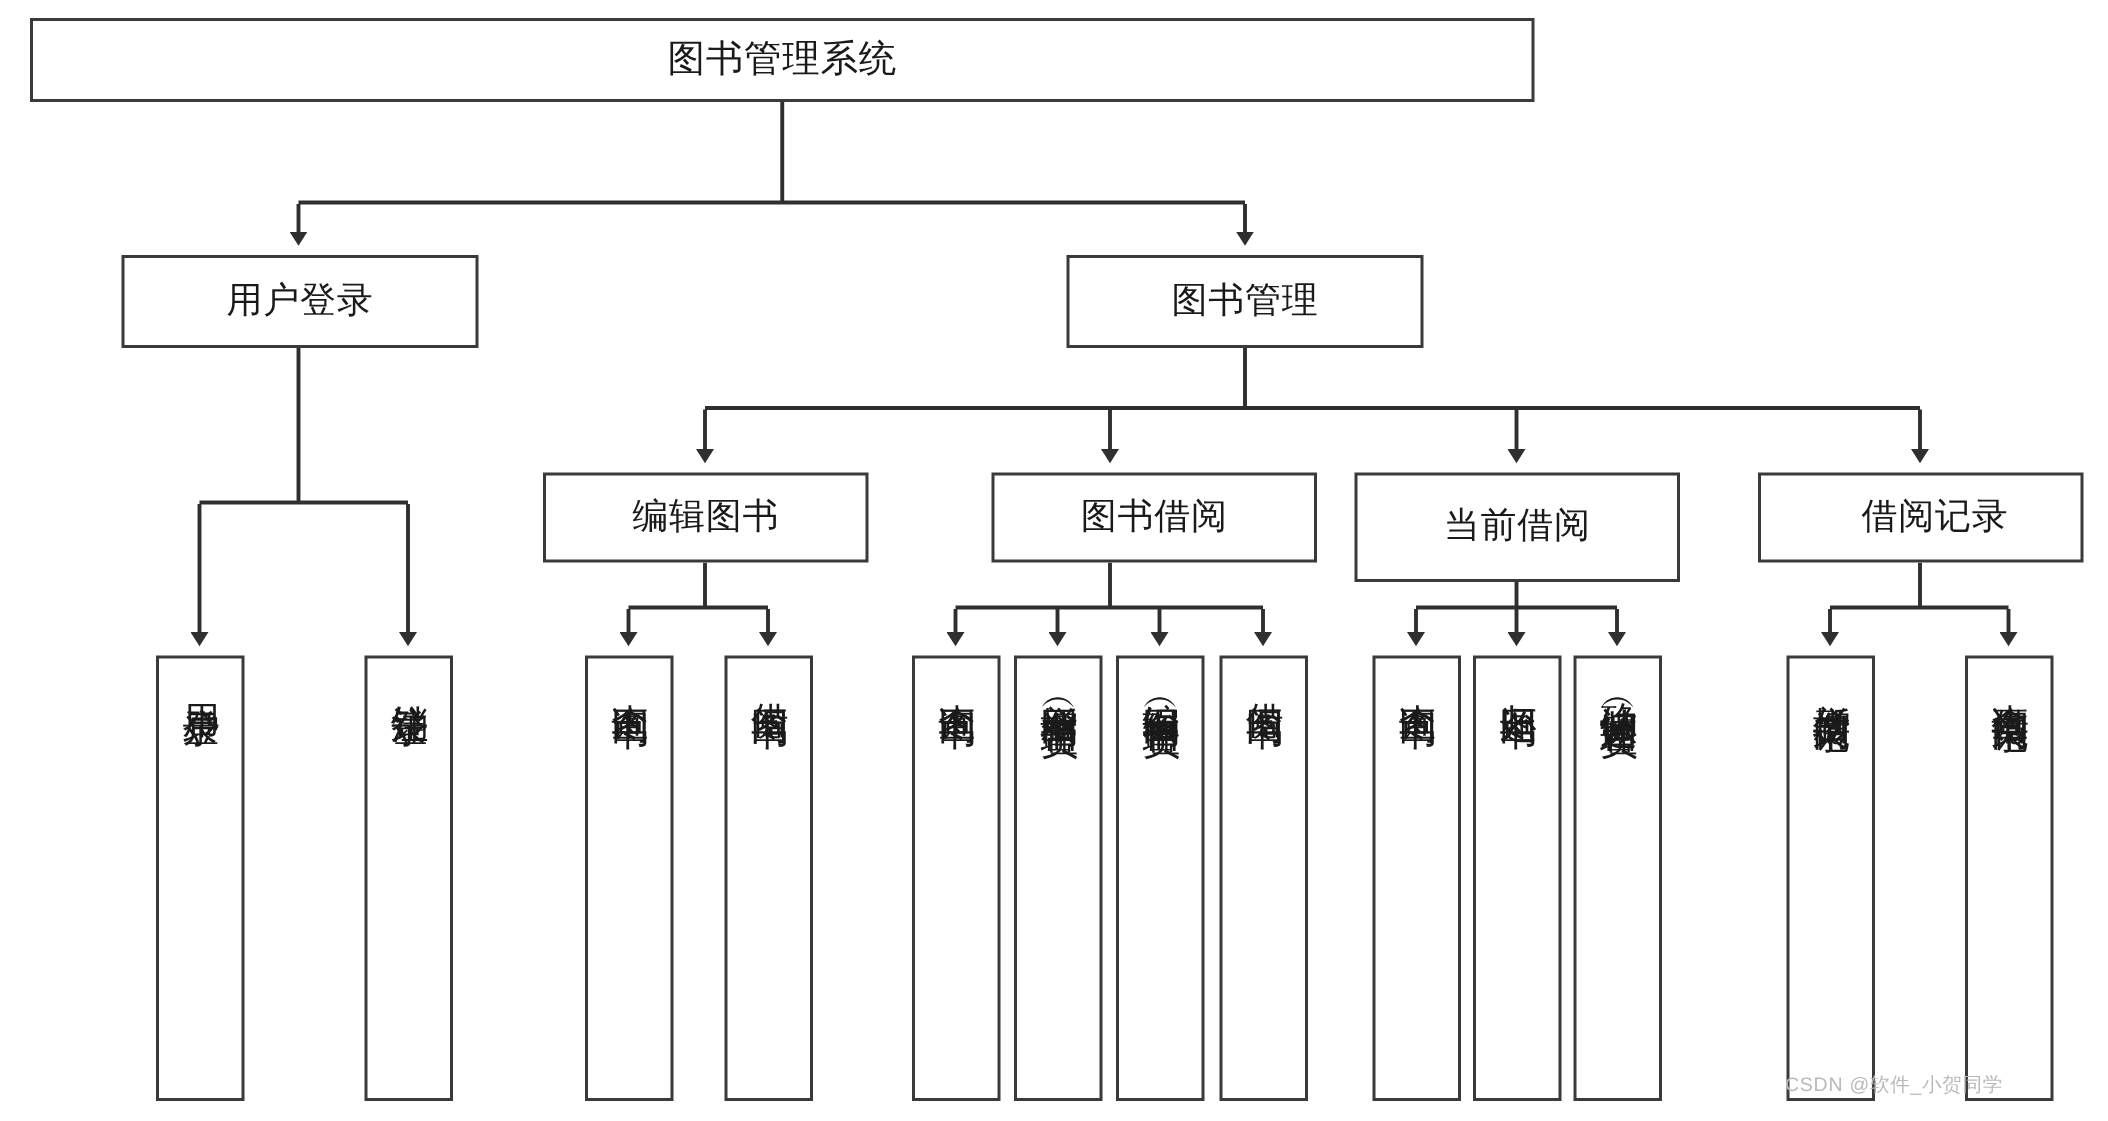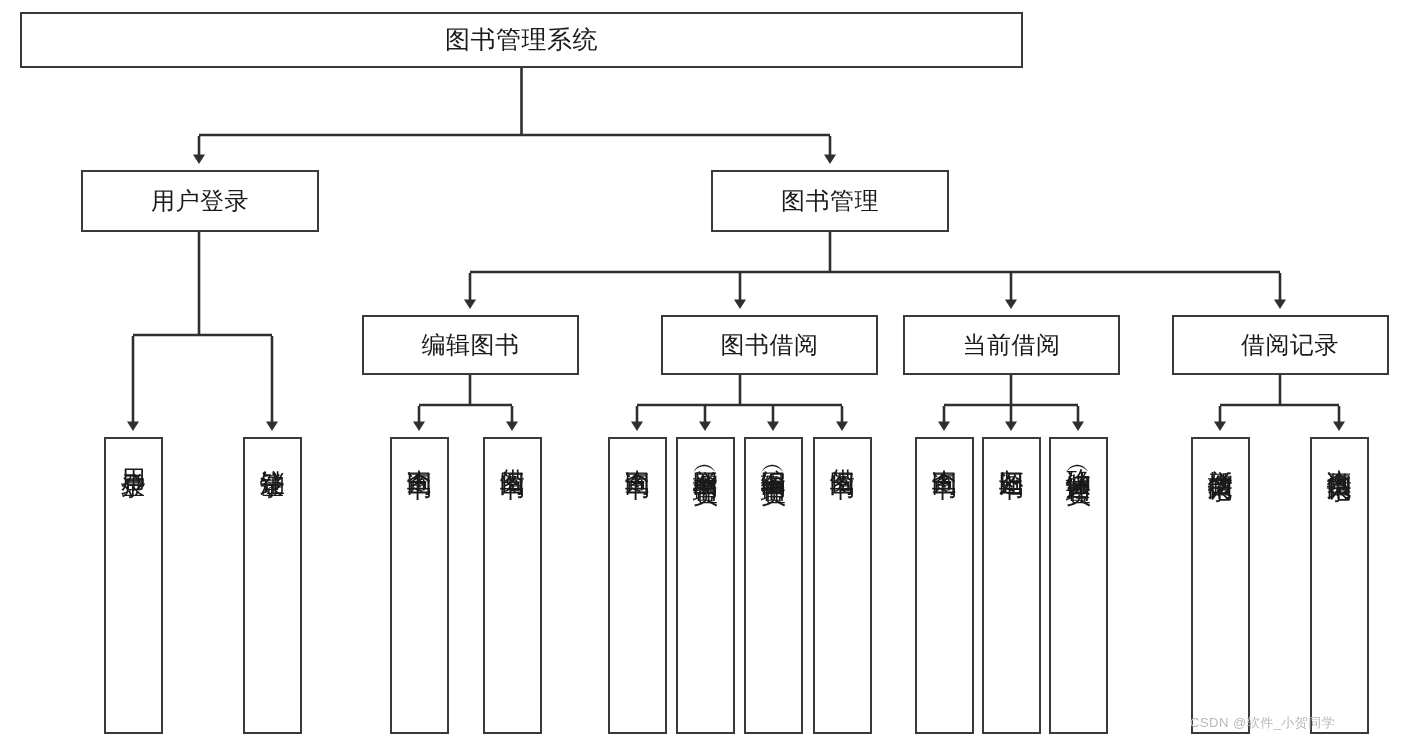--- a/index.html
+++ b/index.html
@@ -132,21 +132,21 @@
   <div class="node horiz" style="left:711px; top:170px; width:238px; height:62px;">
     <span class="label">图书管理</span>
   </div>
 
   <div class="node horiz" style="left:362px; top:315px; width:217px; height:60px;">
     <span class="label">编辑图书</span>
   </div>
   <div class="node horiz" style="left:632px; top:315px; width:217px; height:60px;margin-left:29px;">
     <span class="label">图书借阅</span>
   </div>
-  <div class="node horiz" style="left:903px; top:315px; width:217px; height:60px;">
+  <div class="node horiz" style="left:903px; top:315px; width:217px; height:73px;">
     <span class="label">当前借阅</span>
   </div>
   <div class="node horiz" style="left:1172px; top:315px; width:217px; height:60px;padding-left:19px;">
     <span class="label">借阅记录</span>
   </div>
 
   <div class="node vert" style="left:104px; top:437px; width:59px; height:297px;">
     <span class="label">用户登录</span>
   </div>
   <div class="node vert" style="left:243px; top:437px; width:59px; height:297px;">

